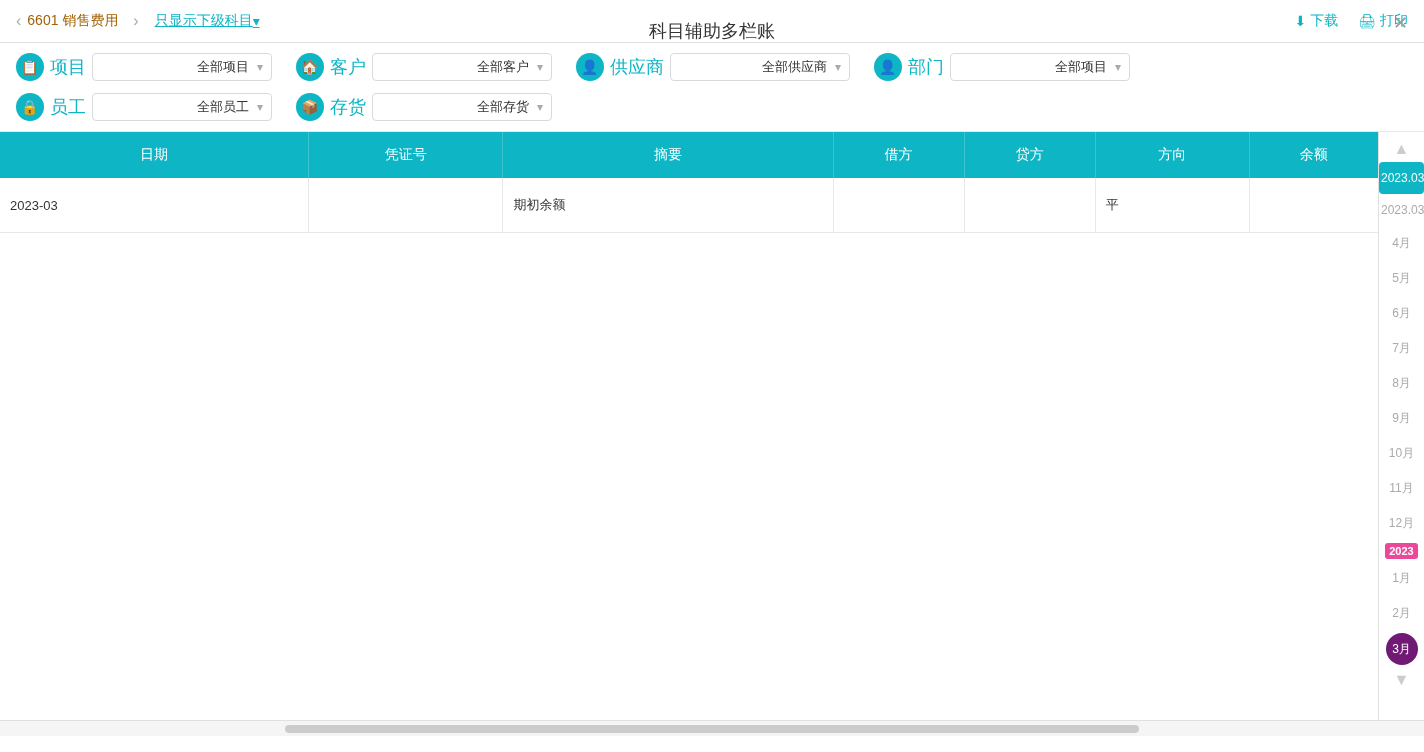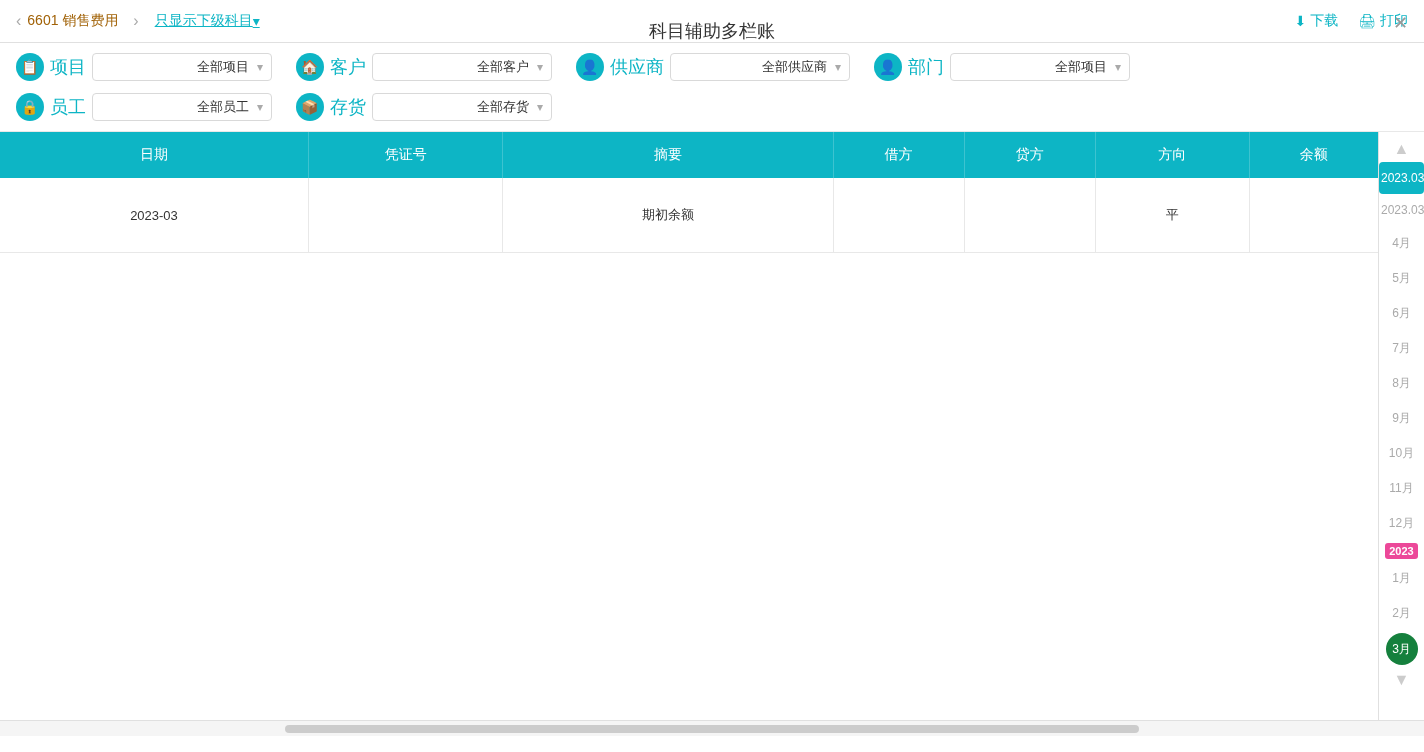--- a/index.html
+++ b/index.html
@@ -148,24 +148,24 @@
       font-size: 14px;
       font-weight: normal;
       text-align: center;
       border-right: 1px solid rgba(255,255,255,0.2);
     }
     thead th:last-child { border-right: none; }
     tbody tr {
       border-bottom: 1px solid #e8e8e8;
     }
     tbody td {
-      padding: 28px 10px;
+      padding: 18px 10px;
       font-size: 13px;
       color: #333;
-      text-align: center;
+      text-align: left;
       border-right: 1px solid #e8e8e8;
     }
     tbody td:last-child { border-right: none; }
 
     
     .scrollbar-area {
       height: 16px;
       background: #f5f5f5;
       border-top: 1px solid #e0e0e0;
       position: relative;
@@ -374,21 +374,21 @@
       </div>
       <div class="sidebar-item" style="padding: 3px 2px;">
         <span class="year-badge">2023</span>
       </div>
       <div class="sidebar-item">
         <span>1月</span>
       </div>
       <div class="sidebar-item">
         <span>2月</span>
       </div>
-      <div class="sidebar-item active-teal" style="background:#15803d; color:#fff; border-radius:50%; width:32px; height:32px; line-height:32px; margin: 2px auto; display:flex; align-items:center; justify-content:center;">
+      <div class="sidebar-item active-teal" style="background:#701a75; color:#fff; border-radius:50%; width:32px; height:32px; line-height:32px; margin: 2px auto; display:flex; align-items:center; justify-content:center;">
         <span>3月</span>
       </div>
 
       <div class="sidebar-arrow">▼</div>
     </div>
   </div>
 
   <div class="scrollbar-area">
     <div class="scrollbar-thumb"></div>
   </div>

